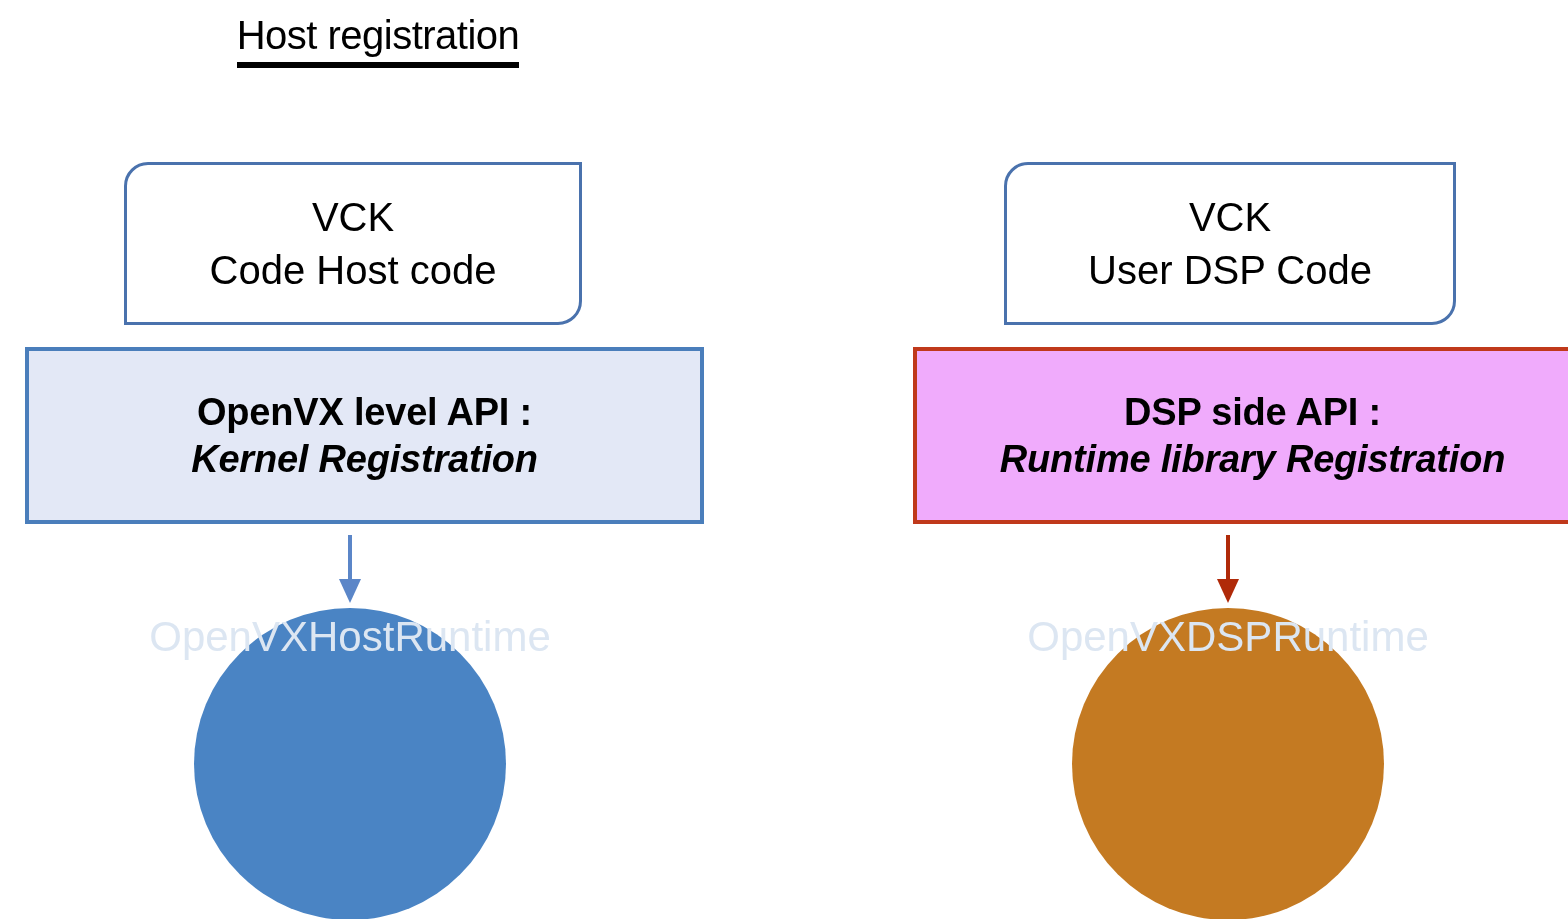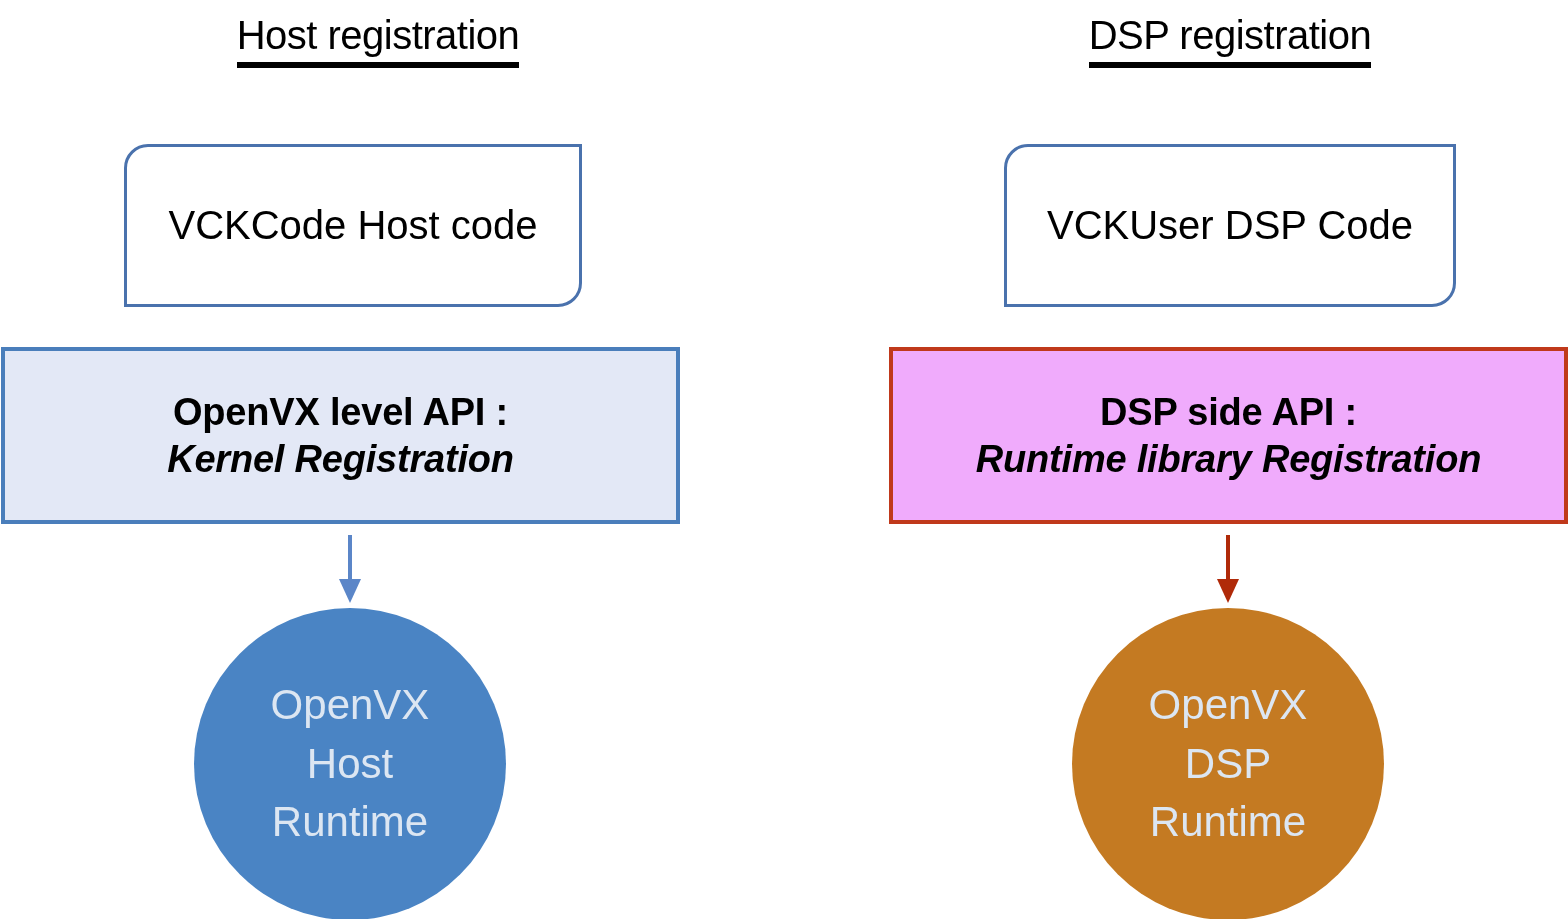--- a/index.html
+++ b/index.html
@@ -40,42 +40,44 @@
 
   
   .vck-box {
     position: absolute;
     box-sizing: border-box;
     border: 3px solid #4a72ad;
     background: #ffffff;
     
     border-radius: 24px 0 24px 0;
     display: flex;
-    flex-direction: row;
+    flex-direction: column;
     align-items: center;
     justify-content: center;
     color: #000000;
     font-size: 40px;
     line-height: 1.32;
     text-align: center;
+    margin-top: 18px;
   }
   #vck-host { left: 124px;  top: 144px; width: 458px; height: 163px; }
   #vck-dsp  { left: 1004px; top: 144px; width: 452px; height: 163px; }
   .vck-line { display: block; }
 
   
   .api-box {
     position: absolute;
     box-sizing: border-box;
     display: flex;
     flex-direction: column;
     align-items: center;
     justify-content: center;
     text-align: center;
     color: #000000;
+    margin-left: 24px;
   }
   #api-host {
     left: 1px; top: 347px; width: 679px; height: 177px;
     border: 4px solid #4a7ebb;
     background: #e3e8f6;
   }
   #api-dsp {
     left: 889px; top: 347px; width: 679px; height: 177px;
     border: 4px solid #c0391b;
     background: #f0abfc;
@@ -103,22 +105,22 @@
   #arrow-host { left: 330px;  top: 535px; }
   #arrow-dsp  { left: 1208px; top: 535px; }
 
   
   .circle {
     position: absolute;
     width: 312px;
     height: 312px;
     border-radius: 50%;
     display: flex;
-    flex-direction: column;
-    align-items: center;
+    flex-direction: row;
+    align-items: flex-start;
     justify-content: center;
     text-align: center;
     color: #dce6f2;
     font-size: 42px;
     line-height: 1.40;
   }
   #circle-host { left: 194px;  top: 608px; background: #4a84c4; }
   #circle-dsp  { left: 1072px; top: 608px; background: #c47a22; }
   .circle-line { display: block; }
 </style>
@@ -145,23 +147,20 @@
     <line x1="20" y1="0" x2="20" y2="48" stroke="#5b86c8" stroke-width="4"></line>
     <polygon points="9,44 31,44 20,68" fill="#5b86c8"></polygon>
   </svg>
 
   <div class="circle" id="circle-host">
     <span class="circle-line">OpenVX</span>
     <span class="circle-line">Host</span>
     <span class="circle-line">Runtime</span>
   </div>
 
-  <div class="col-title" id="title-dsp">
-    <span class="ttext">DSP registration</span>
-  </div>
 
   <div class="vck-box" id="vck-dsp">
     <span class="vck-line">VCK</span>
     <span class="vck-line">User DSP Code</span>
   </div>
 
   <div class="api-box" id="api-dsp">
     <span class="api-l1">DSP side API :</span>
     <span class="api-l2">Runtime library Registration</span>
   </div>

